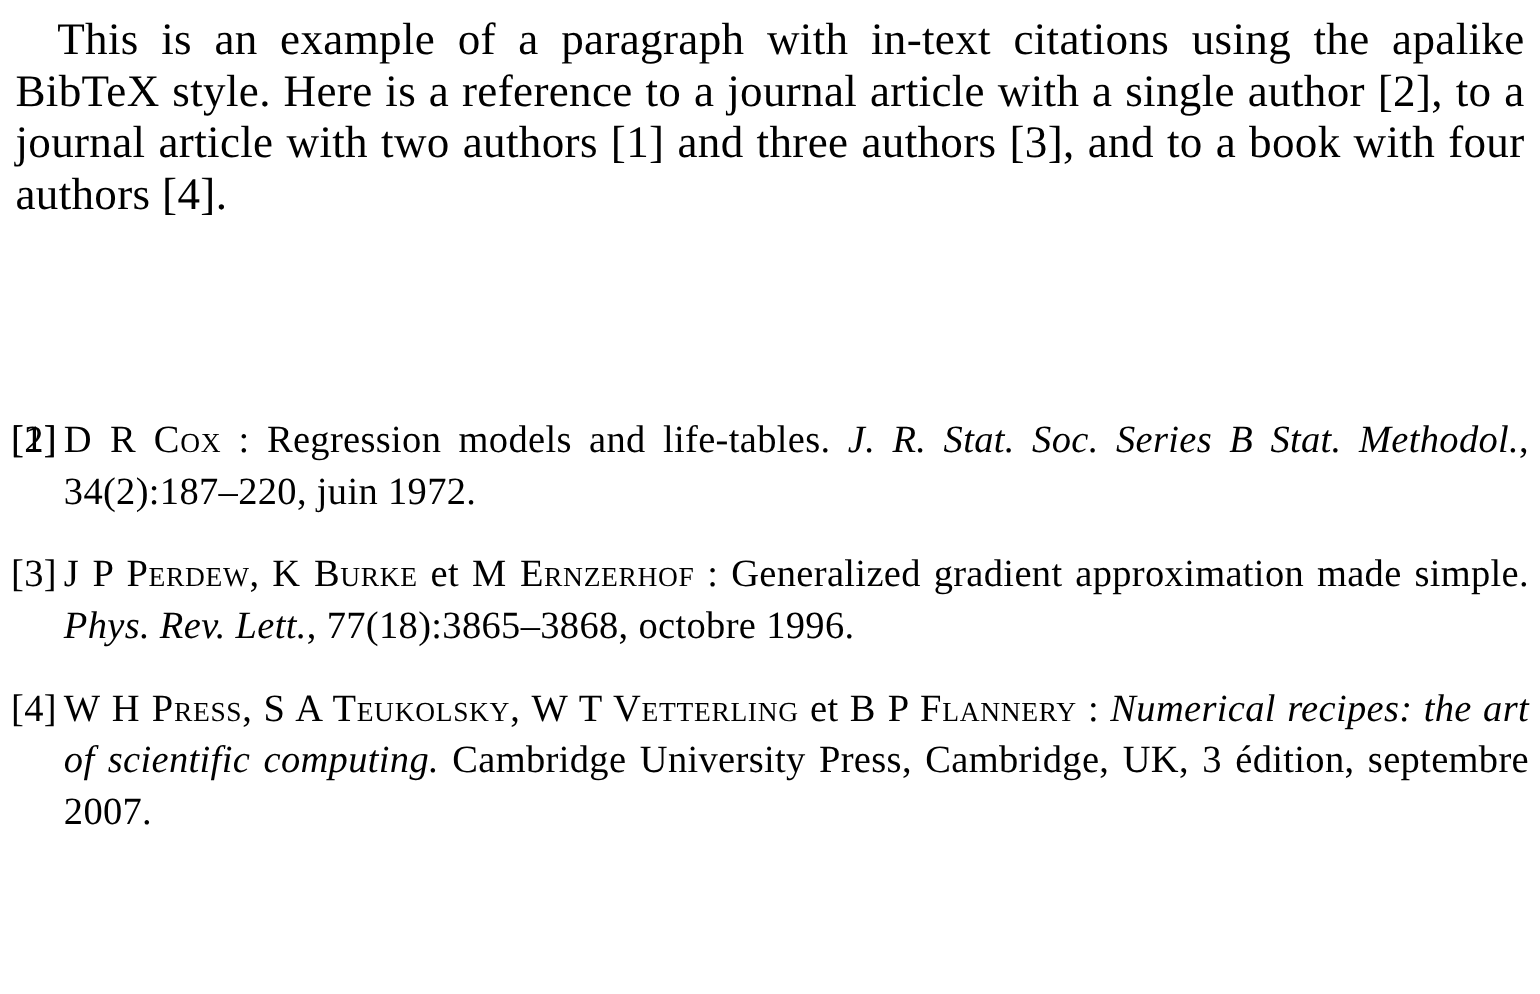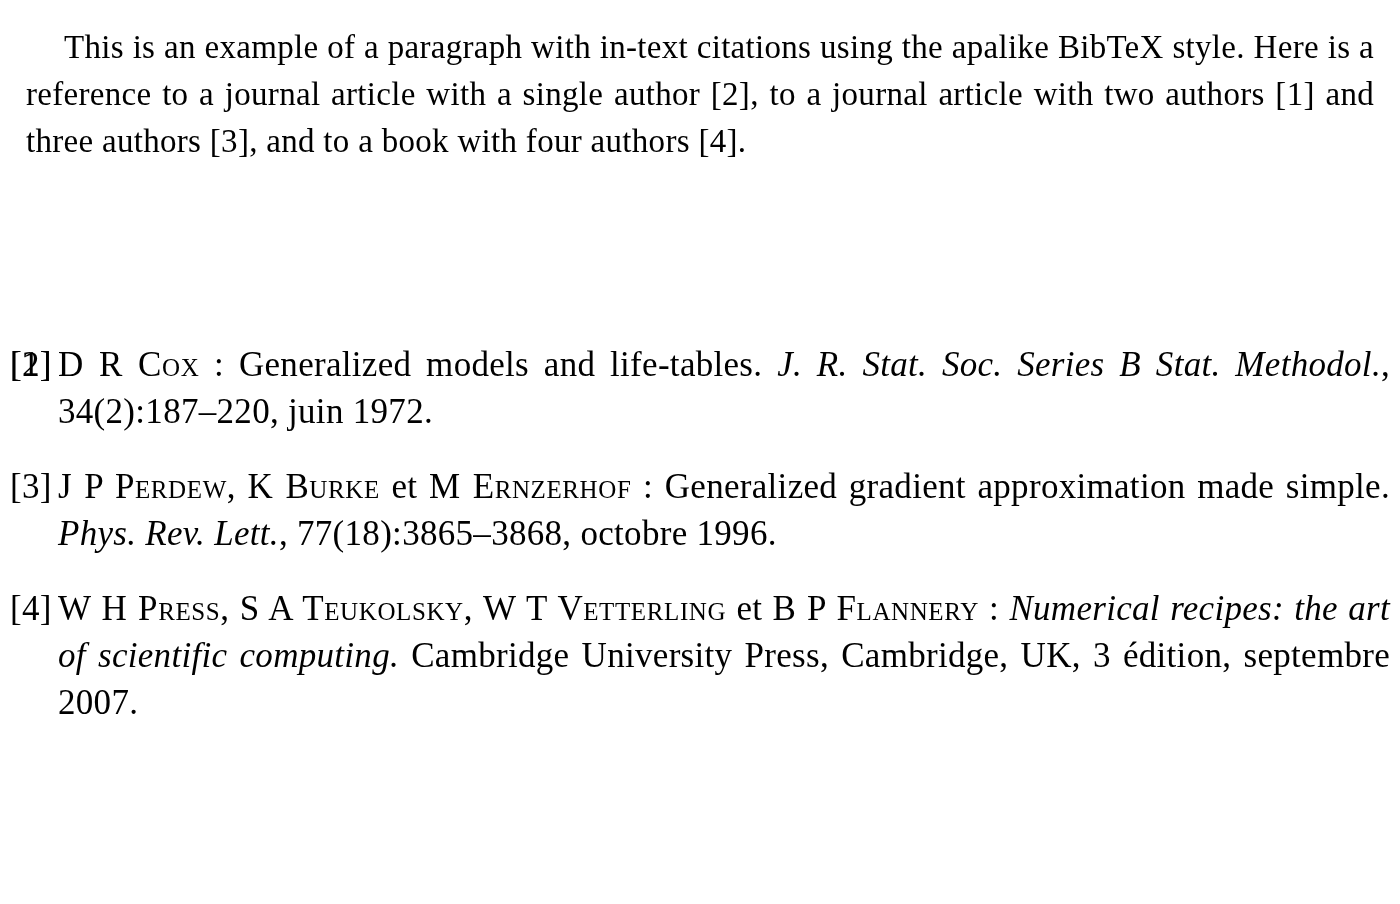--- a/index.html
+++ b/index.html
@@ -14,22 +14,22 @@
     color: #000000;
     font-family: "Liberation Serif", "DejaVu Serif", serif;
   }
   .page {
     box-sizing: border-box;
     width: 1400px;
     height: 904px;
     padding: 8px 10px 0 10px;
   }
   .body-paragraph {
-    margin: 16px;
-    font-size: 33px;
+    margin: 4px;
+    font-size: 41px;
     line-height: 47px;
     letter-spacing: 0.3px;
     text-align: justify;
     text-indent: 38px;
   }
   .reference-list {
     margin: 176px 0 0 0;
     padding: 0;
     list-style: none;
   }
@@ -61,17 +61,17 @@
   }
 </style>
 </head>
 <body>
 
 <main class="page">
   <p class="body-paragraph">This is an example of a paragraph with in-text citations using the apalike BibTeX style. Here is a reference to a journal article with a single author [2], to a journal article with two authors [1] and three authors [3], and to a book with four authors [4].</p>
 
   <div class="reference-list">
       <div class="ref"><span class="ref-label">[1]</span></div>
-      <div class="ref"><span class="ref-label">[2]</span><span><span class="smallcaps">D R Cox</span><span class="normal"> : Generalized models and life-tables. </span><span class="italic">J. R. Stat. Soc. Series B Stat. Methodol.</span><span class="normal">, 34(2):187–220, juin 1972.</span></span></div>
+      <div class="ref"><span class="ref-label">[2]</span><span><span class="smallcaps">D R Cox</span><span class="normal"> : Regression models and life-tables. </span><span class="italic">J. R. Stat. Soc. Series B Stat. Methodol.</span><span class="normal">, 34(2):187–220, juin 1972.</span></span></div>
       <div class="ref"><span class="ref-label">[3]</span><span><span class="smallcaps">J P Perdew</span><span class="normal">, </span><span class="smallcaps">K Burke</span><span class="normal"> et </span><span class="smallcaps">M Ernzerhof</span><span class="normal"> : Generalized gradient approximation made simple. </span><span class="italic">Phys. Rev. Lett.</span><span class="normal">, 77(18):3865–3868, octobre 1996.</span></span></div>
       <div class="ref"><span class="ref-label">[4]</span><span><span class="smallcaps">W H Press</span><span class="normal">, </span><span class="smallcaps">S A Teukolsky</span><span class="normal">, </span><span class="smallcaps">W T Vetterling</span><span class="normal"> et </span><span class="smallcaps">B P Flannery</span><span class="normal"> : </span><span class="italic">Numerical recipes: the art of scientific computing.</span><span class="normal"> Cambridge University Press, Cambridge, UK, 3 édition, septembre 2007.</span></span></div>
     </div>
 </main>
 
 </body></html>

